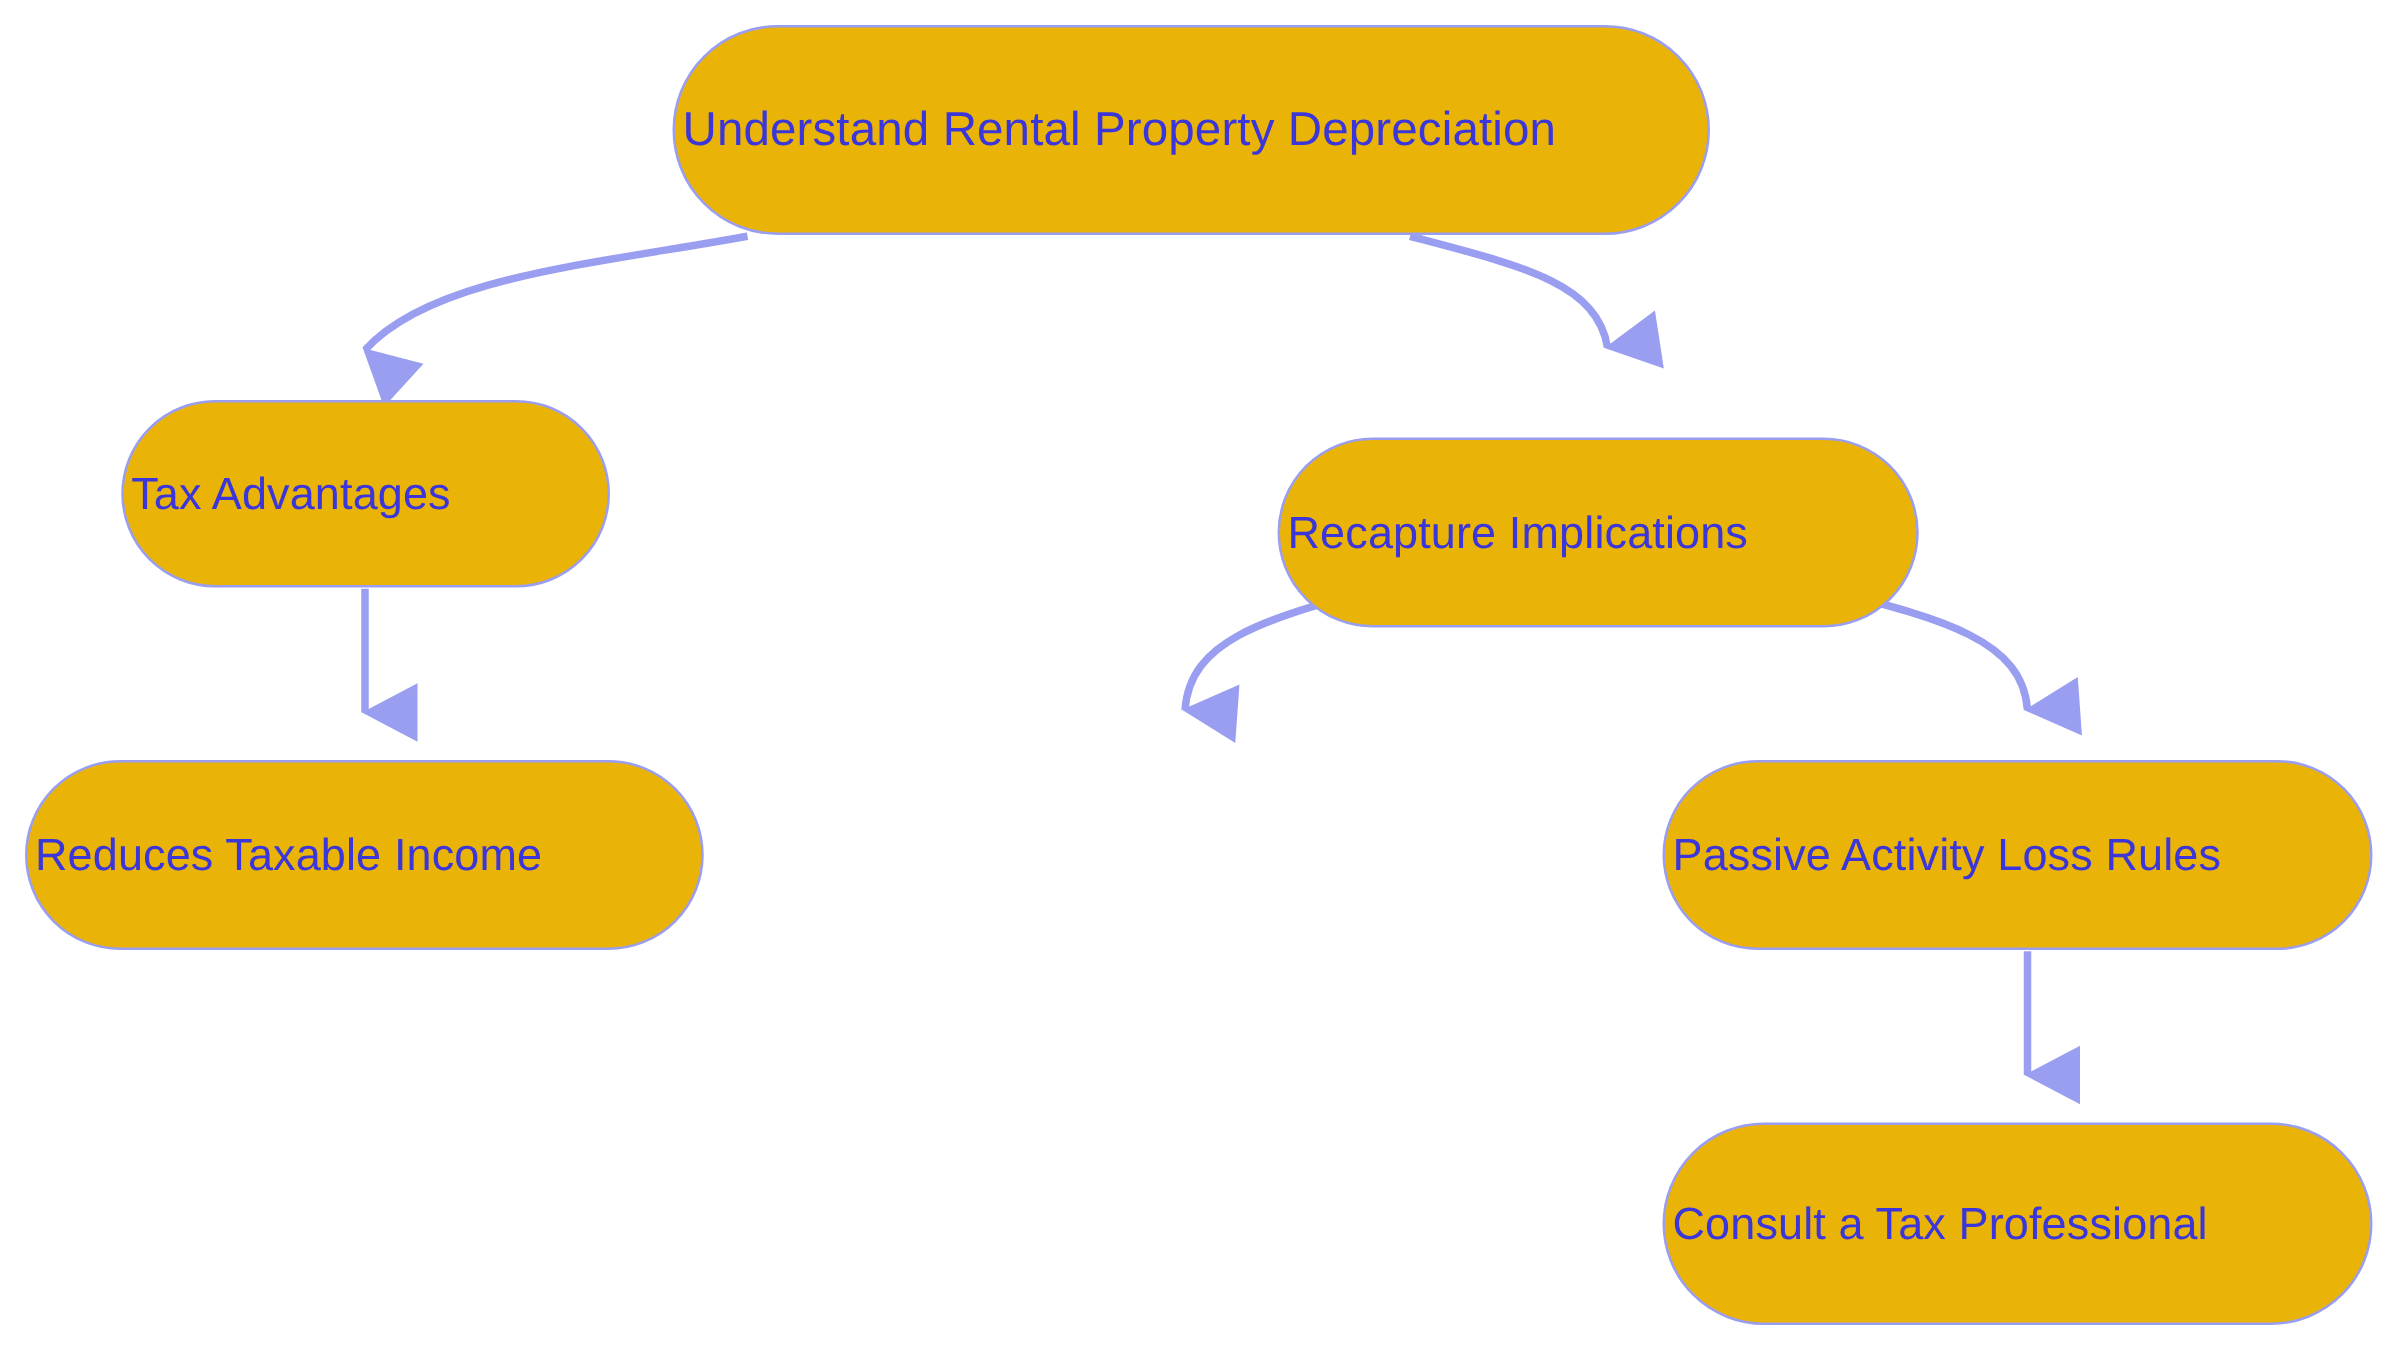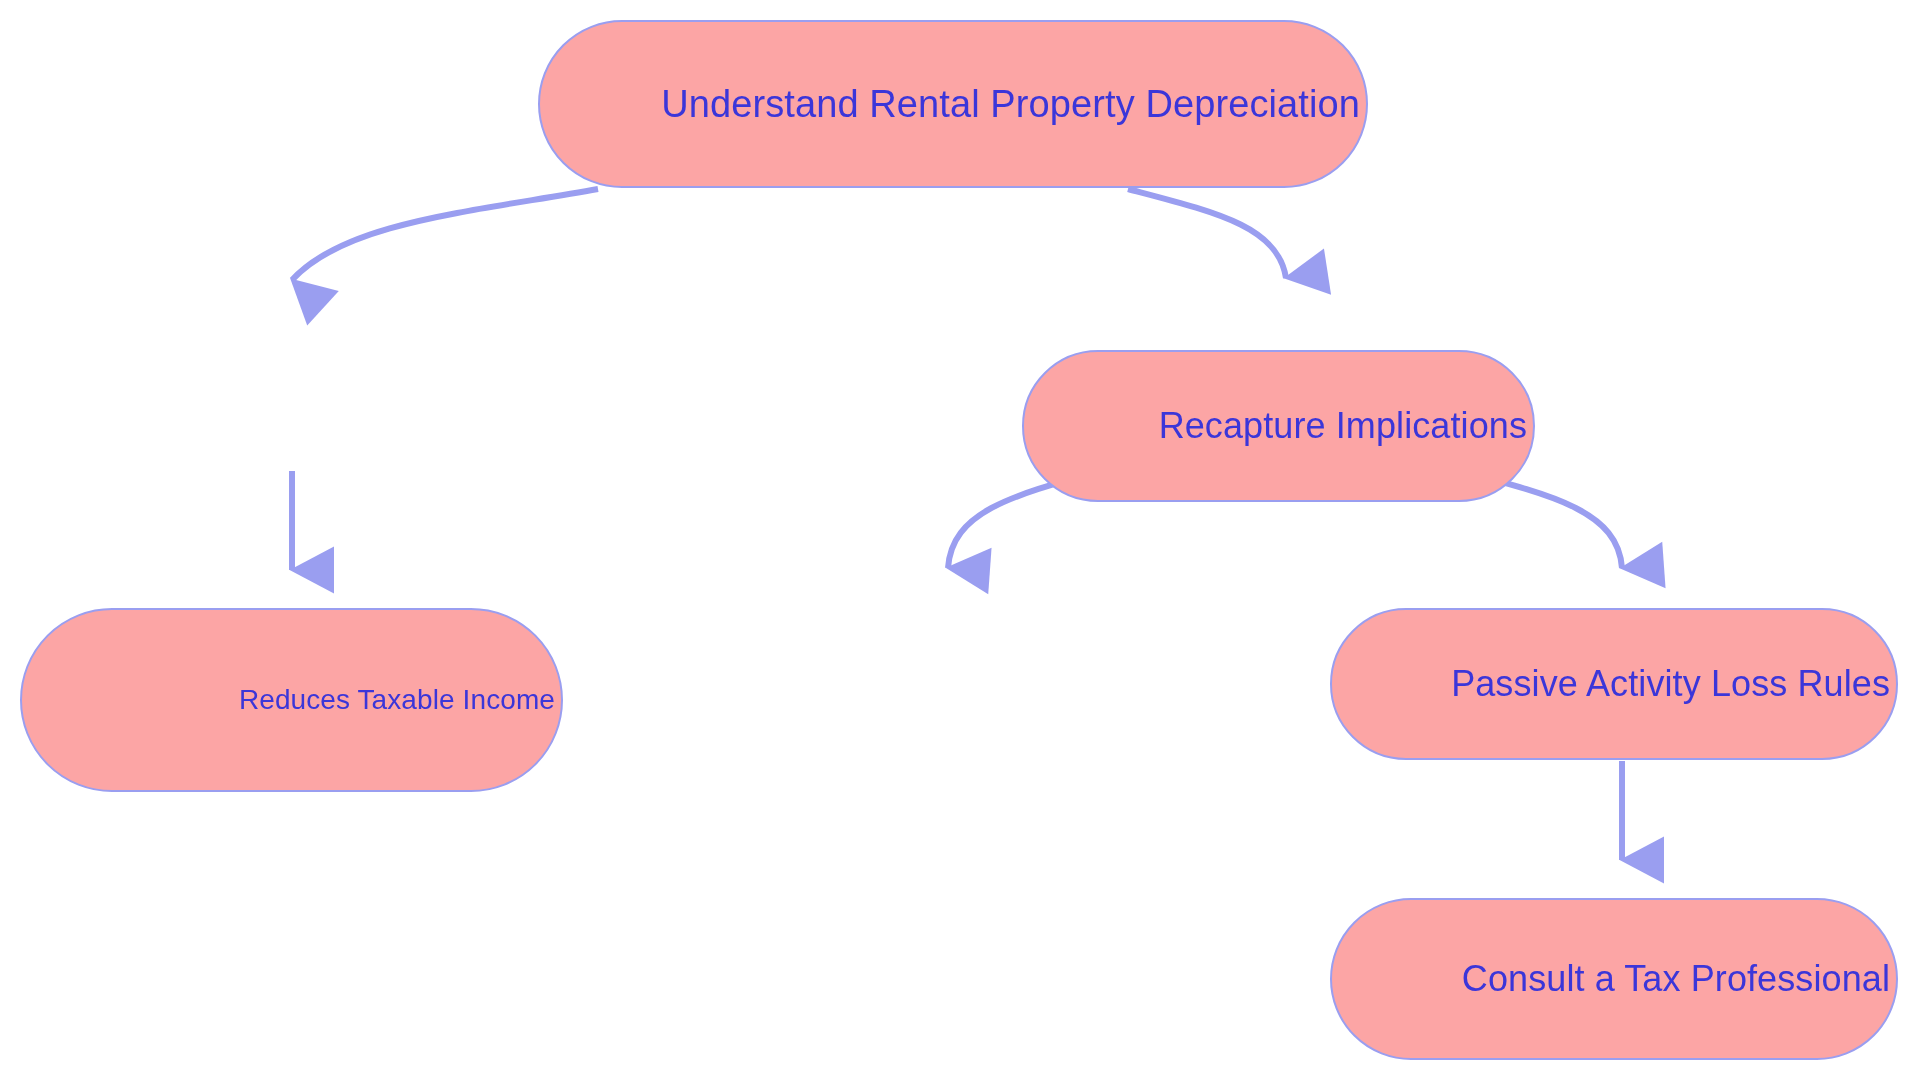--- a/index.html
+++ b/index.html
@@ -25,41 +25,41 @@
     top: 0;
     width: 1920px;
     height: 1083px;
     pointer-events: none;
   }
   .node {
     position: absolute;
     box-sizing: border-box;
     display: flex;
     align-items: center;
-    justify-content: flex-end;
-    background: #fca5a5;
+    justify-content: flex-start;
+    background: #eab308;
     border: 2px solid #9a9ef0;
     border-radius: 999px;
     color: #3b36d9;
     letter-spacing: 0.1px;
     text-align: center;
     white-space: nowrap;
     user-select: none;
   }
   .node-label {
     color: #3b36d9;
     line-height: 1;
     padding: 0 6px;
   }
 
   
   #node-root        { left: 538px;  top: 20px;   width: 830px; height: 168px; font-size: 38px; }
   #node-tax-adv     { left: 97px;   top: 320px;  width: 391px; height: 150px; font-size: 36px; }
   #node-recapture   { left: 1022px; top: 318px;  width: 513px; height: 152px; font-size: 36px; margin-top: 32px; }
-  #node-reduces     { left: 20px;   top: 608px;  width: 543px; height: 184px; font-size: 28px; }
+  #node-reduces     { left: 20px;   top: 608px;  width: 543px; height: 152px; font-size: 36px; }
   #node-taxed25     { left: 698px;  top: 608px;  width: 494px; height: 152px; font-size: 36px; }
   #node-passive     { left: 1330px; top: 608px;  width: 568px; height: 152px; font-size: 36px; }
   #node-consult     { left: 1330px; top: 898px;  width: 568px; height: 162px; font-size: 36px; }
 </style>
 </head>
 <body>
 
 <div id="canvas">
 
   <svg id="edge-layer" viewBox="0 0 1920 1083" width="1920" height="1083" xmlns="http://www.w3.org/2000/svg">
@@ -91,20 +91,23 @@
 
     <g>
       <path d="M 1622 761 L 1622 860" fill="none" stroke="#9a9ef0" stroke-width="6" stroke-linecap="butt" marker-end="url(#arrowhead)"></path>
     </g>
   </svg>
 
   <div class="node" id="node-root">
     <span class="node-label">Understand Rental Property Depreciation</span>
   </div>
 
+  <div class="node" id="node-tax-adv">
+    <span class="node-label">Tax Advantages</span>
+  </div>
 
   <div class="node" id="node-recapture">
     <span class="node-label">Recapture Implications</span>
   </div>
 
   <div class="node" id="node-reduces">
     <span class="node-label">Reduces Taxable Income</span>
   </div>
 
 

